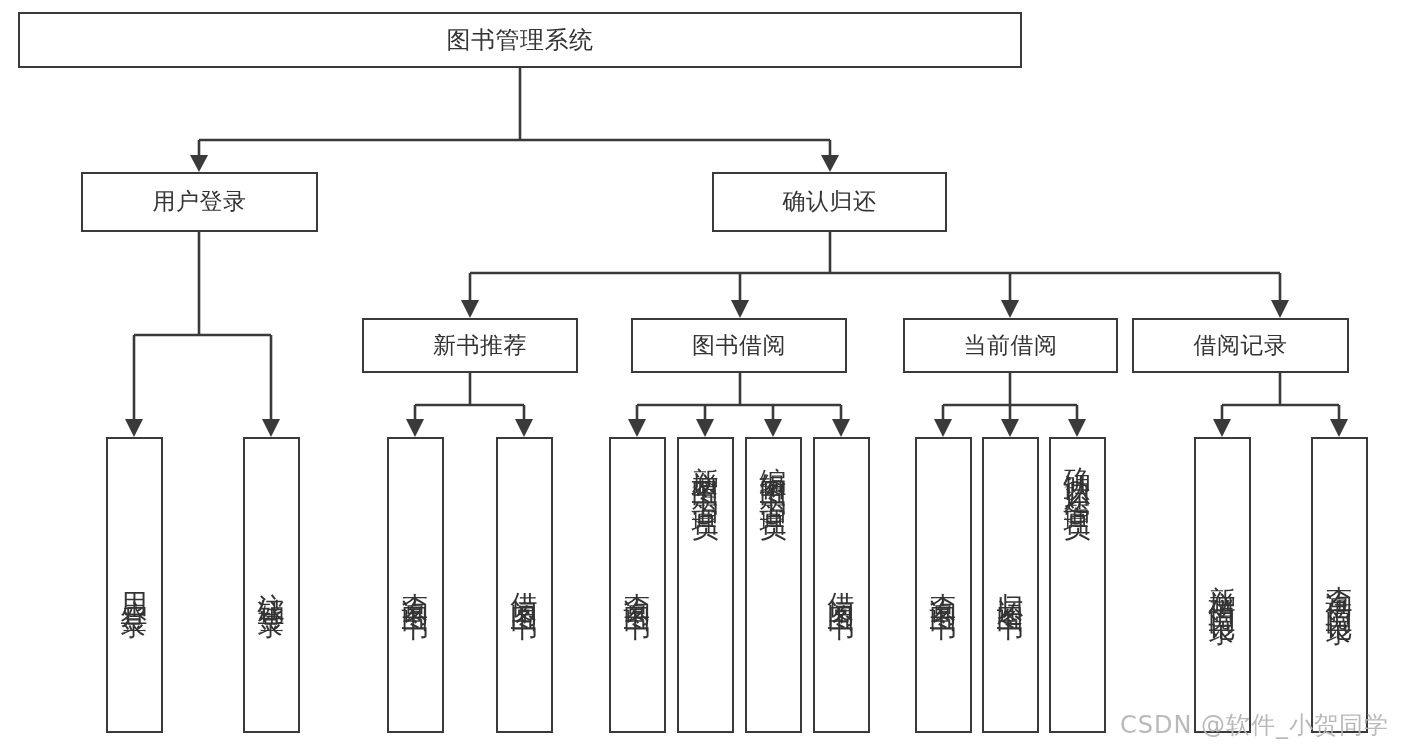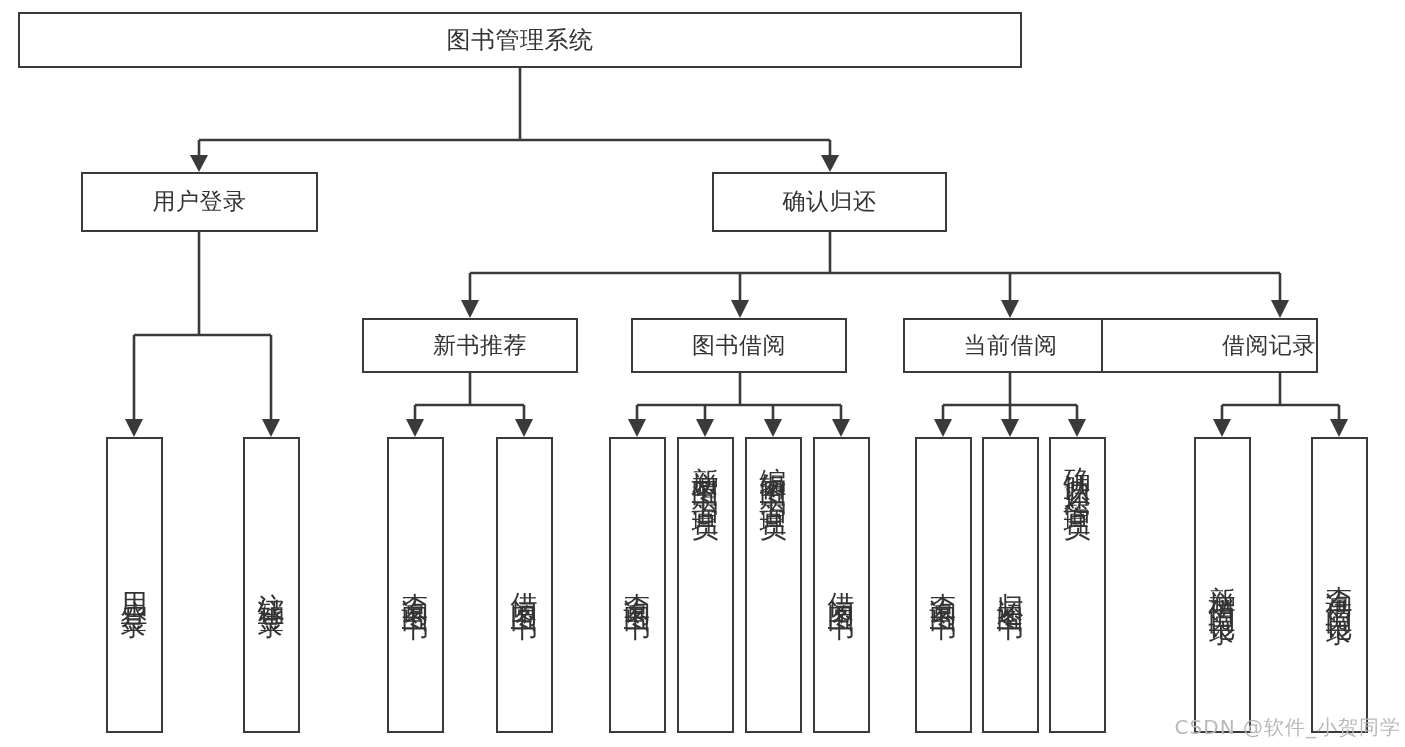--- a/index.html
+++ b/index.html
@@ -40,23 +40,23 @@
     letter-spacing:7px;
   }
   .leaf.centerv{align-items:center;padding-top:0;}
 
   svg.wires{position:absolute;left:0;top:0;width:1405px;height:747px;pointer-events:none;}
   svg.wires path,svg.wires line{stroke:#3a3a3a;stroke-width:2.6;fill:none;}
   svg.wires polygon{fill:#3a3a3a;}
 
   .watermark{
     position:absolute;
-    right:4px;
+    right:16px;
     bottom:6px;
-    font-size:20px;
+    font-size:24px;
     color:#b9b9b9;
     letter-spacing:1px;
     white-space:nowrap;
   }
 </style>
 </head>
 <body>
 
 <div id="stage">
 
@@ -137,21 +137,21 @@
 
   <div class="node h-node" style="left:362px;top:318px;width:216px;height:55px;padding-left:20px;">
     <span class="lbl">新书推荐</span>
   </div>
   <div class="node h-node" style="left:903px;top:318px;width:215px;height:55px;">
     <span class="lbl">当前借阅</span>
   </div>
   <div class="node h-node" style="left:631px;top:318px;width:216px;height:55px;">
     <span class="lbl">图书借阅</span>
   </div>
-  <div class="node h-node" style="left:1101px;top:318px;width:217px;height:55px;justify-content:flex-end;">
+  <div class="node h-node" style="left:1132px;top:318px;width:217px;height:55px;">
     <span class="lbl">借阅记录</span>
   </div>
 
   <div class="node leaf centerv" style="left:106px;top:437px;width:57px;height:296px;">
     <span class="lbl">用户登录</span>
   </div>
   <div class="node leaf centerv" style="left:243px;top:437px;width:57px;height:296px;">
     <span class="lbl">注销登录</span>
   </div>
 

